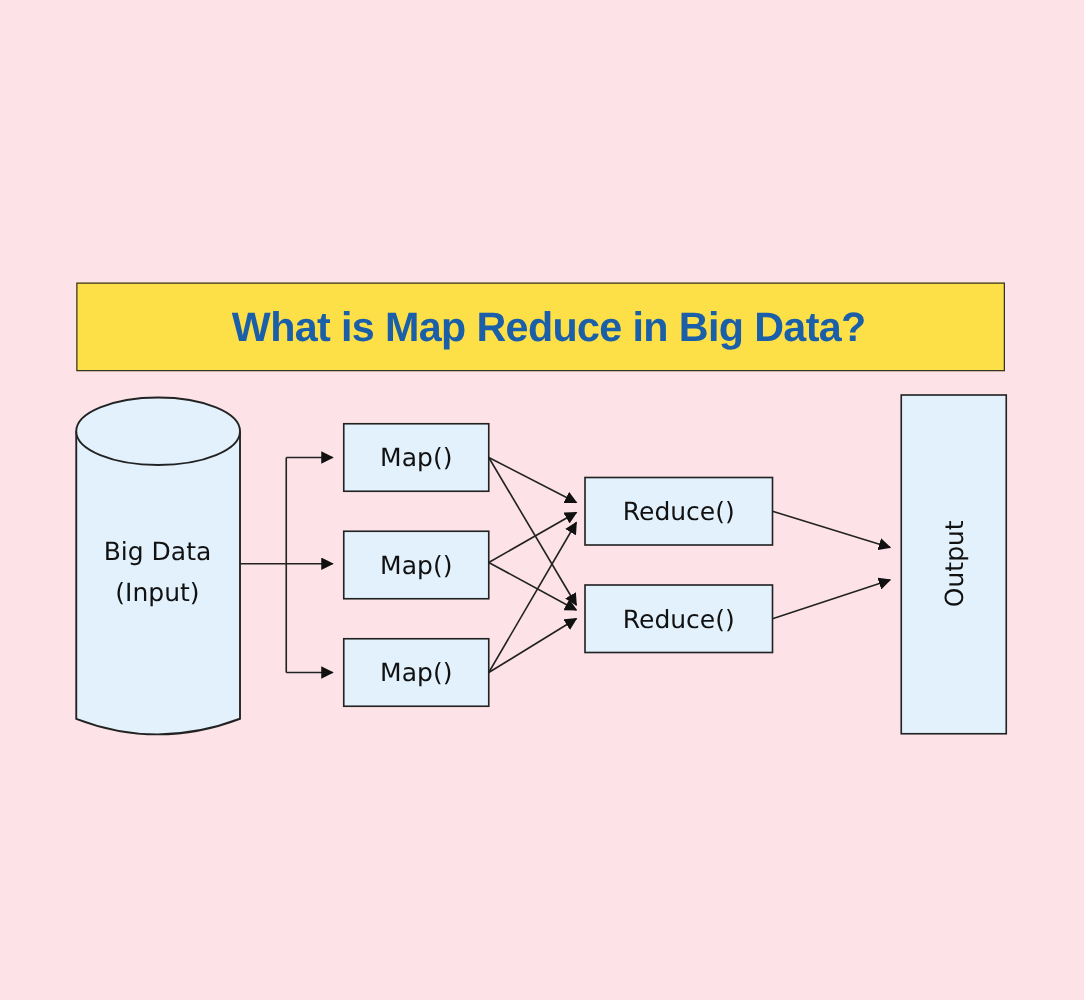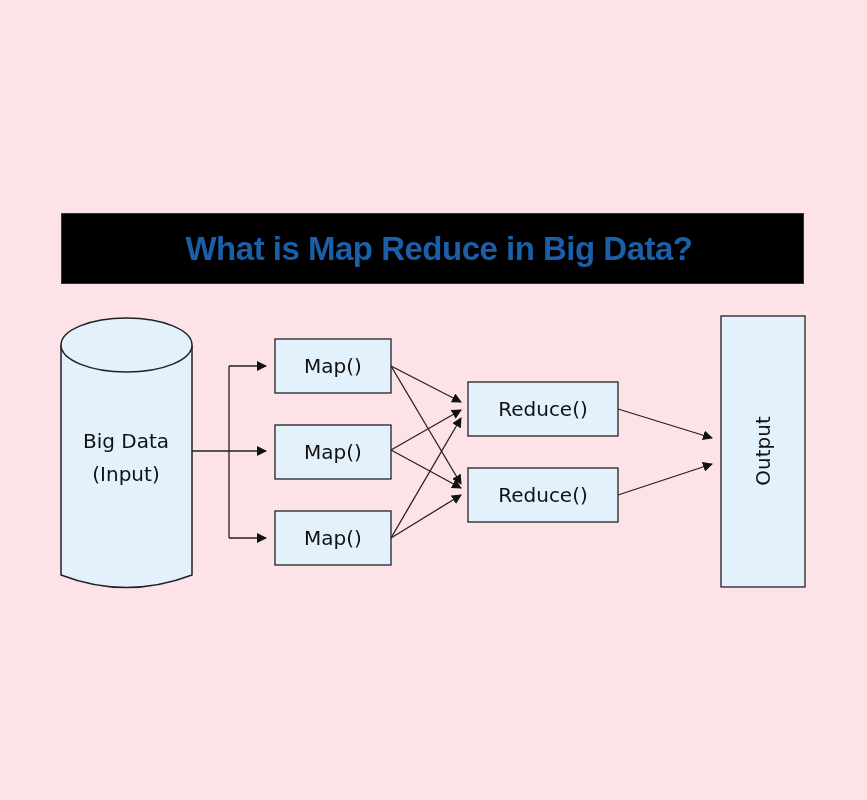--- a/index.html
+++ b/index.html
@@ -1,18 +1,18 @@
 <!DOCTYPE html>
 <html><head>
 <meta charset="utf-8">
 <style>
   html, body { margin:0; padding:0; }
   body { width:867px; height:800px; background:#fde3e8; position:relative; overflow:hidden;
          font-family:"DejaVu Sans", sans-serif; }
-  .title-box { position:absolute; left:61px; top:213px; width:743px; height:71px; background:#000000;
+  .title-box { position:absolute; left:61px; top:226px; width:743px; height:71px; background:#fde047;
                border:1.5px solid #333; box-sizing:border-box; display:flex; align-items:center; justify-content:center;padding-left:13px; }
   .title-box span { color:#1a5fa8; font-family:"Liberation Sans", sans-serif; font-weight:bold; font-size:33px; letter-spacing:-0.5px; }
   svg { position:absolute; left:0; top:0; }
   .lbl { font-family:"DejaVu Sans", sans-serif; font-size:20px; fill:#111; }
 </style>
 </head>
 <body>
 
 <div class="title-box">
   <span>What is Map Reduce in Big Data?</span>

